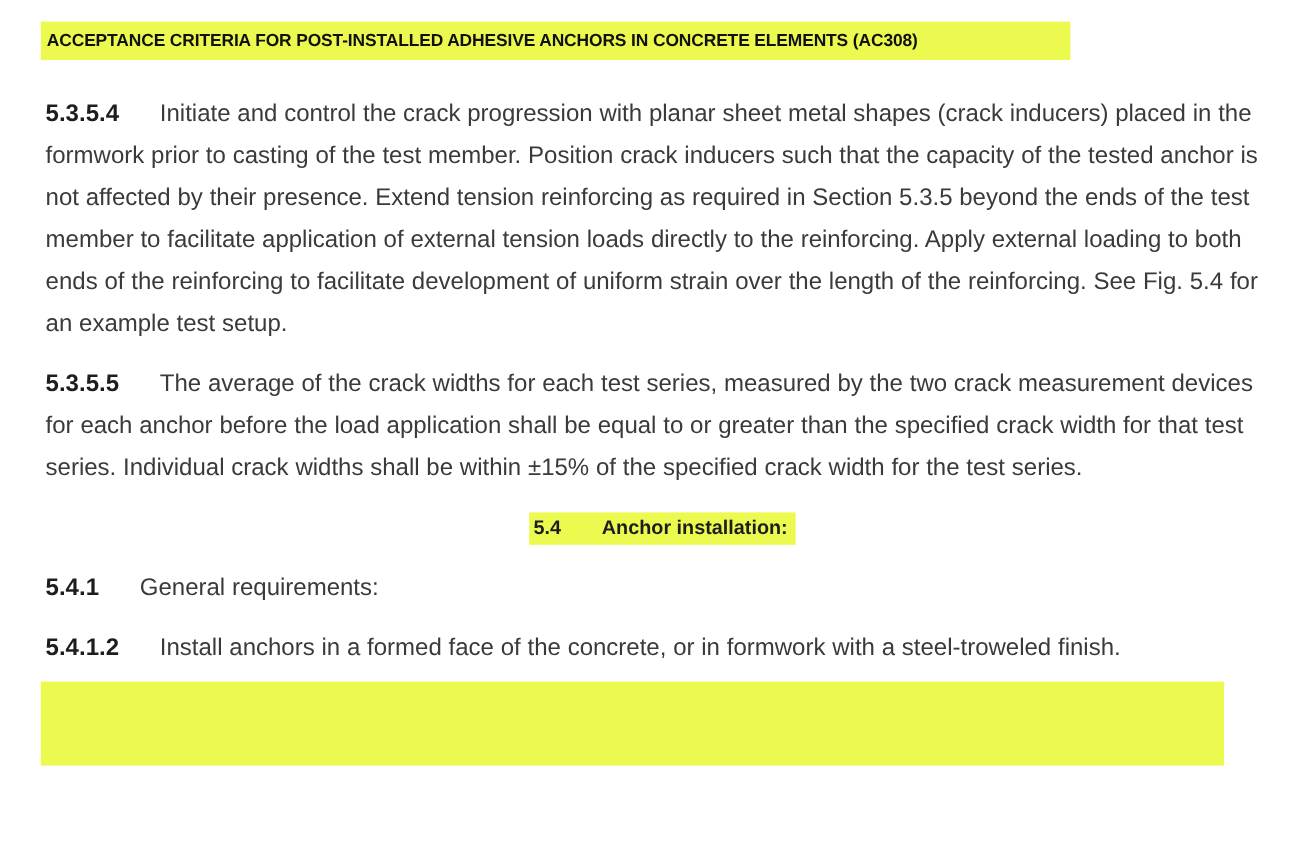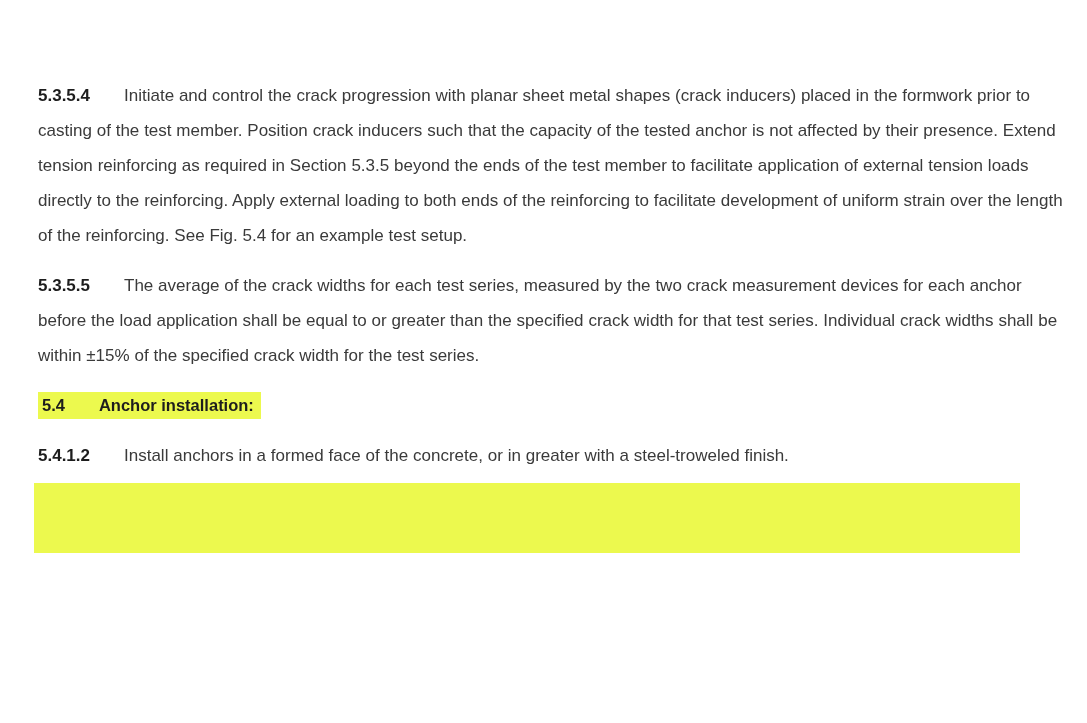--- a/index.html
+++ b/index.html
@@ -47,21 +47,21 @@
   
   .body-content {
     position: absolute;
     left: 38px;
     top: 78px;
     width: 1028px;
   }
 
   p.clause {
     margin: 0 0 15px 0;
-    font-size: 17px;
+    font-size: 20px;
     line-height: 35px;
     color: #3a3a3a;
     text-align: left;
     word-spacing: 0.1px;
   }
   p.clause:last-child { margin-bottom: 0; }
 
   .clause-num {
     font-weight: bold;
     color: #1d1d1d;
@@ -69,20 +69,21 @@
   .gap-wide {
     display: inline-block;
     width: 34px;
   }
 
   
   p.heading-clause {
     margin: 0 0 15px 0;
     font-size: 16.5px;
     line-height: 35px;
+    text-align: center;
   }
   .hl-inline {
     background: #ECF94E;
     font-weight: bold;
     color: #1d1d1d;
     padding: 4px 7px 5px 4px;
     box-decoration-break: clone;
     -webkit-box-decoration-break: clone;
   }
 
@@ -103,39 +104,45 @@
   .hl-block-text {
     position: relative;
     z-index: 1;
   }
 </style>
 </head>
 <body>
 
 <div class="page">
 
+  <div class="doc-header">
+    <span class="doc-header-title">ACCEPTANCE CRITERIA FOR POST-INSTALLED ADHESIVE ANCHORS IN CONCRETE ELEMENTS (AC308)</span>
+  </div>
 
   <div class="body-content">
 
     <p class="clause">
       <span class="clause-num">5.3.5.4</span><span class="gap-wide"></span><span>Initiate and control the crack progression with planar sheet metal shapes (crack inducers) placed in the formwork prior to casting of the test member.  Position crack inducers such that the capacity of the tested anchor is not affected by their presence.  Extend tension reinforcing as required in Section 5.3.5 beyond the ends of the test member to facilitate application of external tension loads directly to the reinforcing.  Apply external loading to both ends of the reinforcing to facilitate development of uniform strain over the length of the reinforcing.  See Fig. 5.4 for an example test setup.</span>
     </p>
 
     <p class="clause">
       <span class="clause-num">5.3.5.5</span><span class="gap-wide"></span><span>The average of the crack widths for each test series, measured by the two crack measurement devices for each anchor before the load application shall be equal to or greater than the specified crack width for that test series. Individual crack widths shall be within ±15% of the specified crack width for the test series.</span>
     </p>
 
     <p class="heading-clause">
       <span class="hl-inline"><span class="clause-num">5.4</span><span class="gap-wide"></span><span>Anchor installation:</span></span>
     </p>
 
+    <p class="clause">
+      <span class="clause-num">5.4.1</span><span class="gap-wide"></span><span>General requirements:</span>
+    </p>
 
 
     <p class="clause">
-      <span class="clause-num">5.4.1.2</span><span class="gap-wide"></span><span>Install anchors in a formed face of the concrete, or in greater with a steel-troweled finish.</span>
+      <span class="clause-num">5.4.1.2</span><span class="gap-wide"></span><span>Install anchors in a formed face of the concrete, or in formwork with a steel-troweled finish.</span>
     </p>
 
     <p class="clause block-highlighted">
       <span class="hl-block-bg"></span>
     </p>
 
   </div>
 </div>
 
 </body></html>

